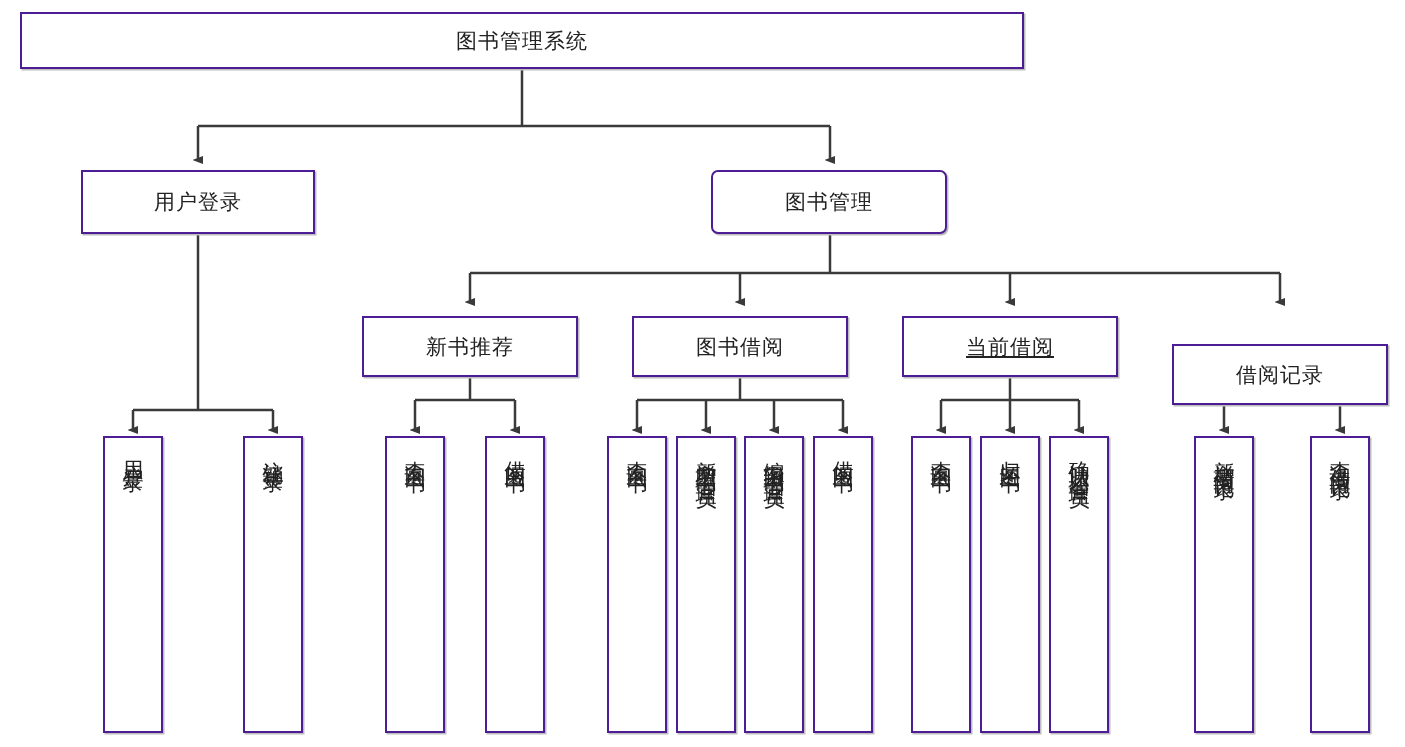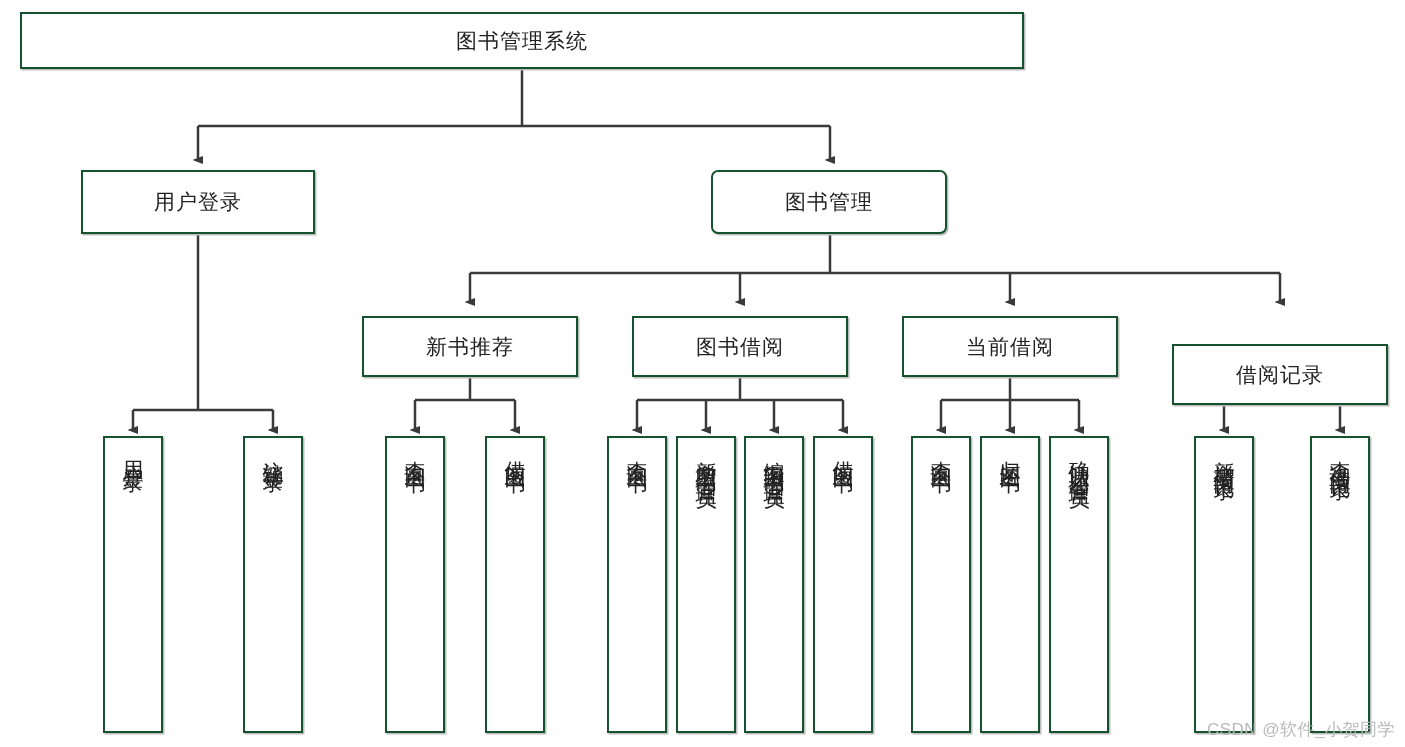--- a/index.html
+++ b/index.html
@@ -23,21 +23,21 @@
     left: 0;
     top: 0;
     width: 1405px;
     height: 747px;
     pointer-events: none;
   }
   .node {
     position: absolute;
     box-sizing: border-box;
     background: #ffffff;
-    border: 2px solid #14532d;
+    border: 2px solid #4c1d95;
     box-shadow: 1.5px 1.5px 0 0 #bdbdbd;
     display: flex;
     align-items: center;
     justify-content: center;
     color: #222222;
     z-index: 2;
   }
   .node-label {
     display: block;
     text-align: center;
@@ -140,21 +140,21 @@
   <div class="node horiz" style="left:711px; top:170px; width:236px; height:64px;border-radius:7px;">
     <span class="node-label">图书管理</span>
   </div>
 
   <div class="node horiz" style="left:362px; top:316px; width:216px; height:61px;">
     <span class="node-label">新书推荐</span>
   </div>
   <div class="node horiz" style="left:632px; top:316px; width:216px; height:61px;">
     <span class="node-label">图书借阅</span>
   </div>
-  <div class="node horiz" style="left:902px; top:316px; width:216px; height:61px;">
+  <div class="node horiz" style="left:902px; top:316px; width:216px; height:61px;text-decoration:underline;">
     <span class="node-label">当前借阅</span>
   </div>
   <div class="node horiz" style="left:1172px; top:316px; width:216px; height:61px;margin-top:28px;">
     <span class="node-label">借阅记录</span>
   </div>
 
   <div class="node vert" style="left:103px; top:436px; width:60px; height:297px;">
     <span class="node-label">用户登录</span>
   </div>
   <div class="node vert" style="left:243px; top:436px; width:60px; height:297px;">
@@ -191,15 +191,14 @@
     <span class="node-label">确认归还（管理员）</span>
   </div>
 
   <div class="node vert" style="left:1194px; top:436px; width:60px; height:297px;">
     <span class="node-label">新增借阅记录</span>
   </div>
   <div class="node vert" style="left:1310px; top:436px; width:60px; height:297px;">
     <span class="node-label">查询借阅记录</span>
   </div>
 
-  <div id="watermark">CSDN @软件_小贺同学</div>
 
 </div>
 
 </body></html>

